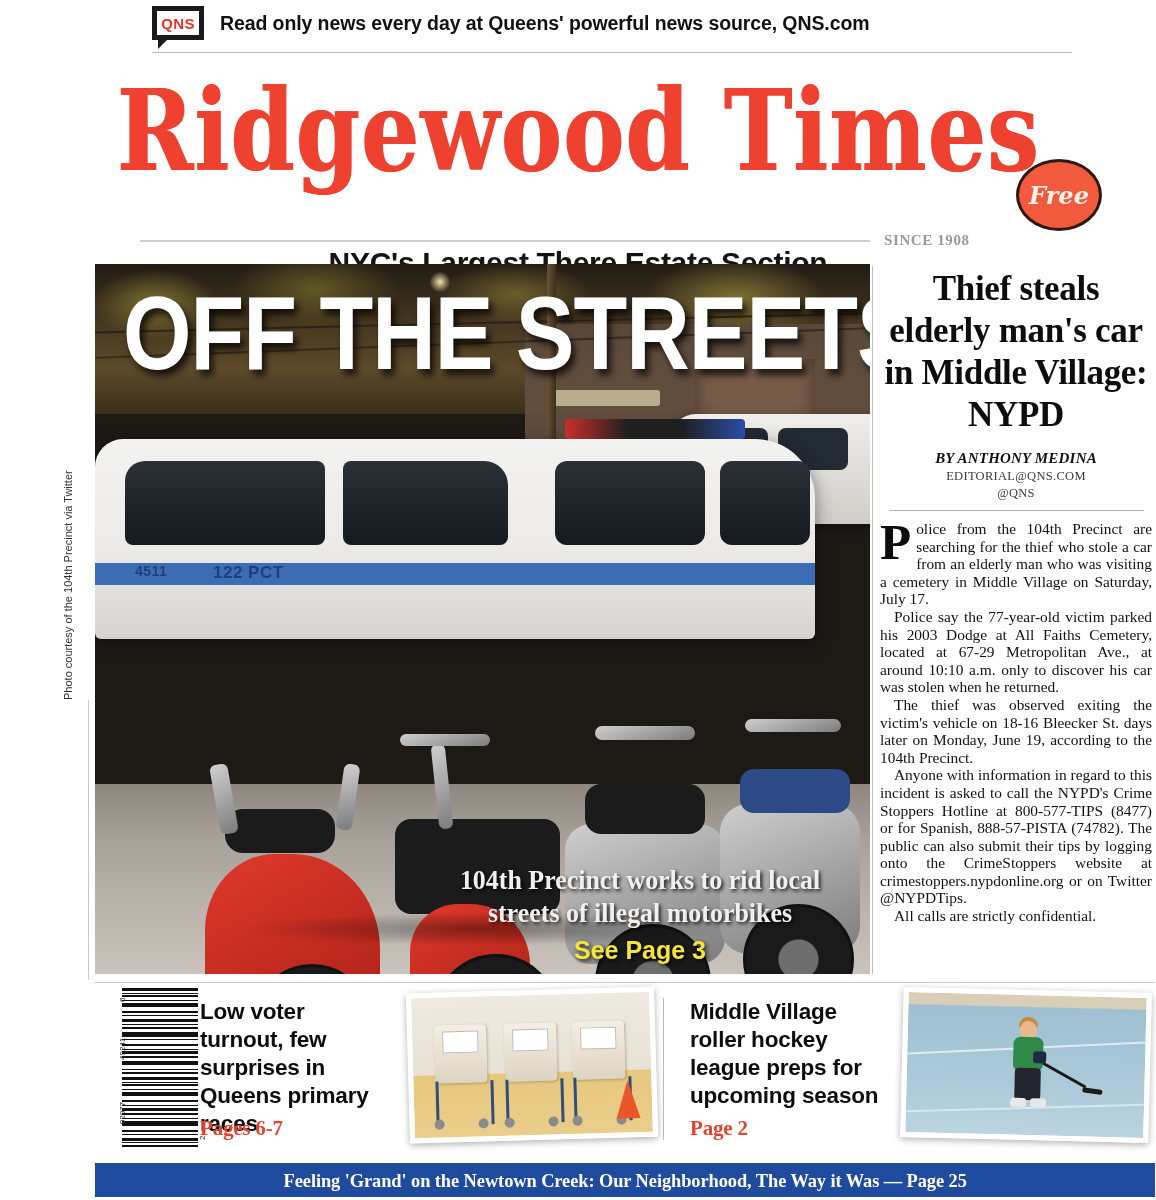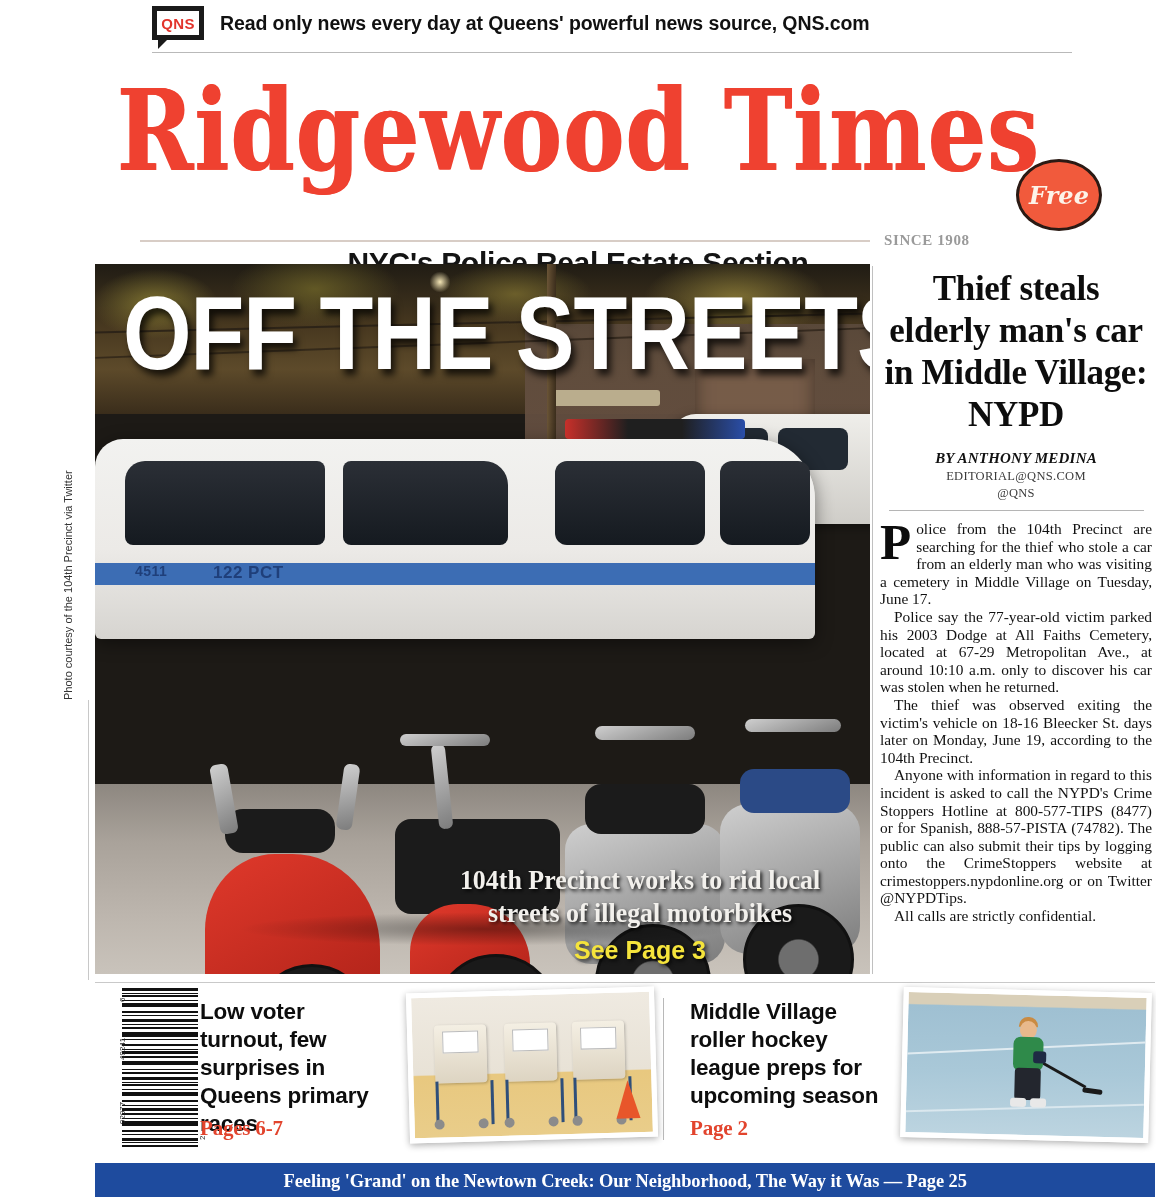--- a/index.html
+++ b/index.html
@@ -393,21 +393,21 @@
 
   <div class="masthead">
     <div class="nameplate">
       <span class="nameplate-text">Ridgewood Times</span>
     </div>
     <div class="free-badge">
       <span>Free</span>
     </div>
     <div class="mast-rule"></div>
     <div class="since">SINCE 1908</div>
-    <div class="tagline">NYC's Police Real Estate Section</div>
+    <div class="tagline">NYC's Largest There Estate Section</div>
   </div>
 
 
   <div class="credit-rule"></div>
   <div class="photo-credit">Photo courtesy of the 104th Precinct via Twitter</div>
 
   <div class="mainphoto">
     <div class="mp-sky"></div>
     <div class="mp-trees"></div>
     <div class="mp-bldg"></div>
@@ -469,21 +469,21 @@
   </div>
 
   <div class="art-rule"></div>
   <div class="art">
     <h1>Thief steals elderly man's car in Middle Village: NYPD</h1>
     <div class="byline">BY ANTHONY MEDINA</div>
     <div class="byemail">EDITORIAL@QNS.COM</div>
     <div class="byhandle">@QNS</div>
     <div class="by-rule"></div>
     <div class="art-body">
-      <p class="first"><span class="dropcap">P</span><span>olice from the 104th Precinct are searching for the thief who stole a car from an elderly man who was visiting a cemetery in Middle Village on Tuesday, June 17.</span></p>
+      <p class="first"><span class="dropcap">P</span><span>olice from the 104th Precinct are searching for the thief who stole a car from an elderly man who was visiting a cemetery in Middle Village on Saturday, July 17.</span></p>
       <p>Police say the 77-year-old victim parked his 2003 Dodge at All Faiths Cemetery, located at 67-29 Metropolitan Ave., at around 10:10 a.m. only to discover his car was stolen when he returned.</p>
       <p>The thief was observed exiting the victim's vehicle on 18-16 Bleecker St. days later on Monday, June 19, according to the 104th Precinct.</p>
       <p>Anyone with information in regard to this incident is asked to call the NYPD's Crime Stoppers Hotline at 800-577-TIPS (8477) or for Spanish, 888-57-PISTA (74782). The public can also submit their tips by logging onto the CrimeStoppers website at crimestoppers.nypdonline.org or on Twitter @NYPDTips.</p>
       <p>All calls are strictly confidential.</p>
     </div>
   </div>
 
   <div class="teaser-toprule"></div>
 
   <div class="barcode">

